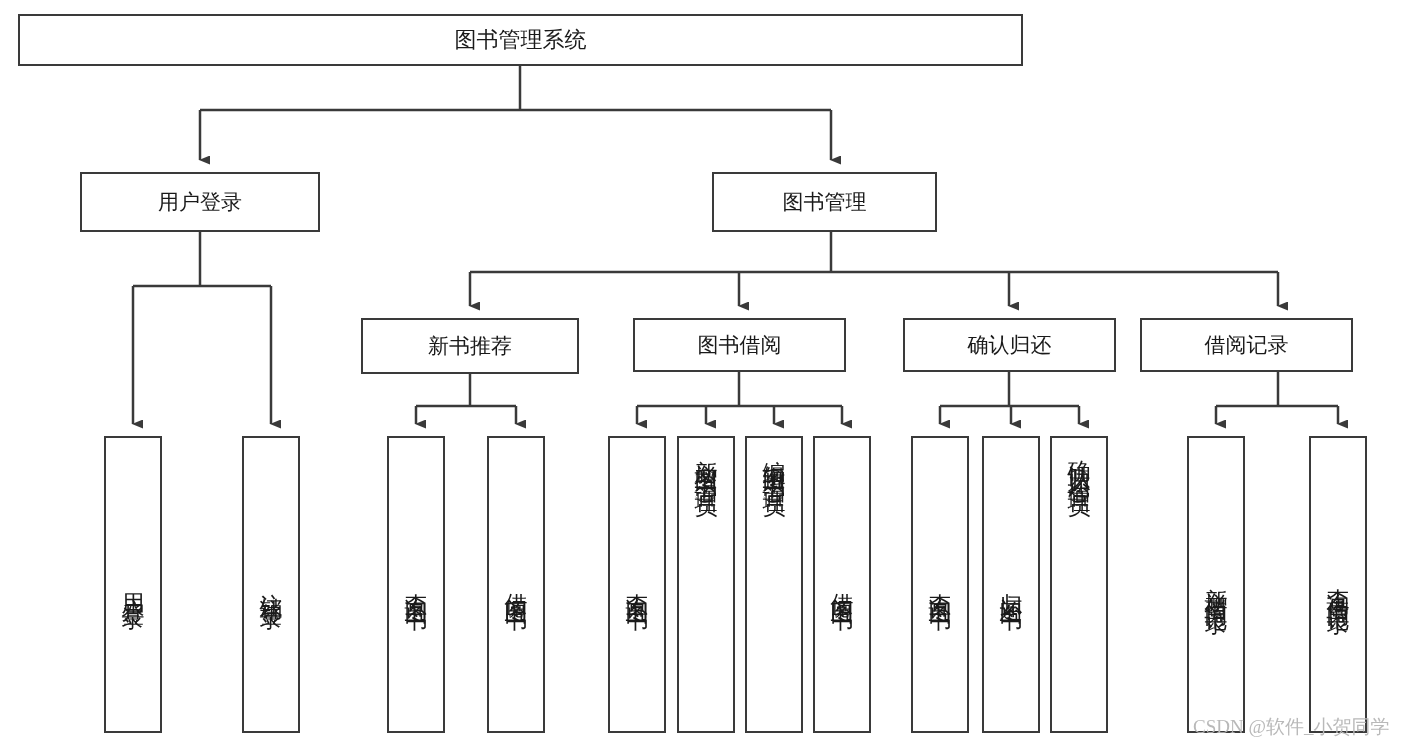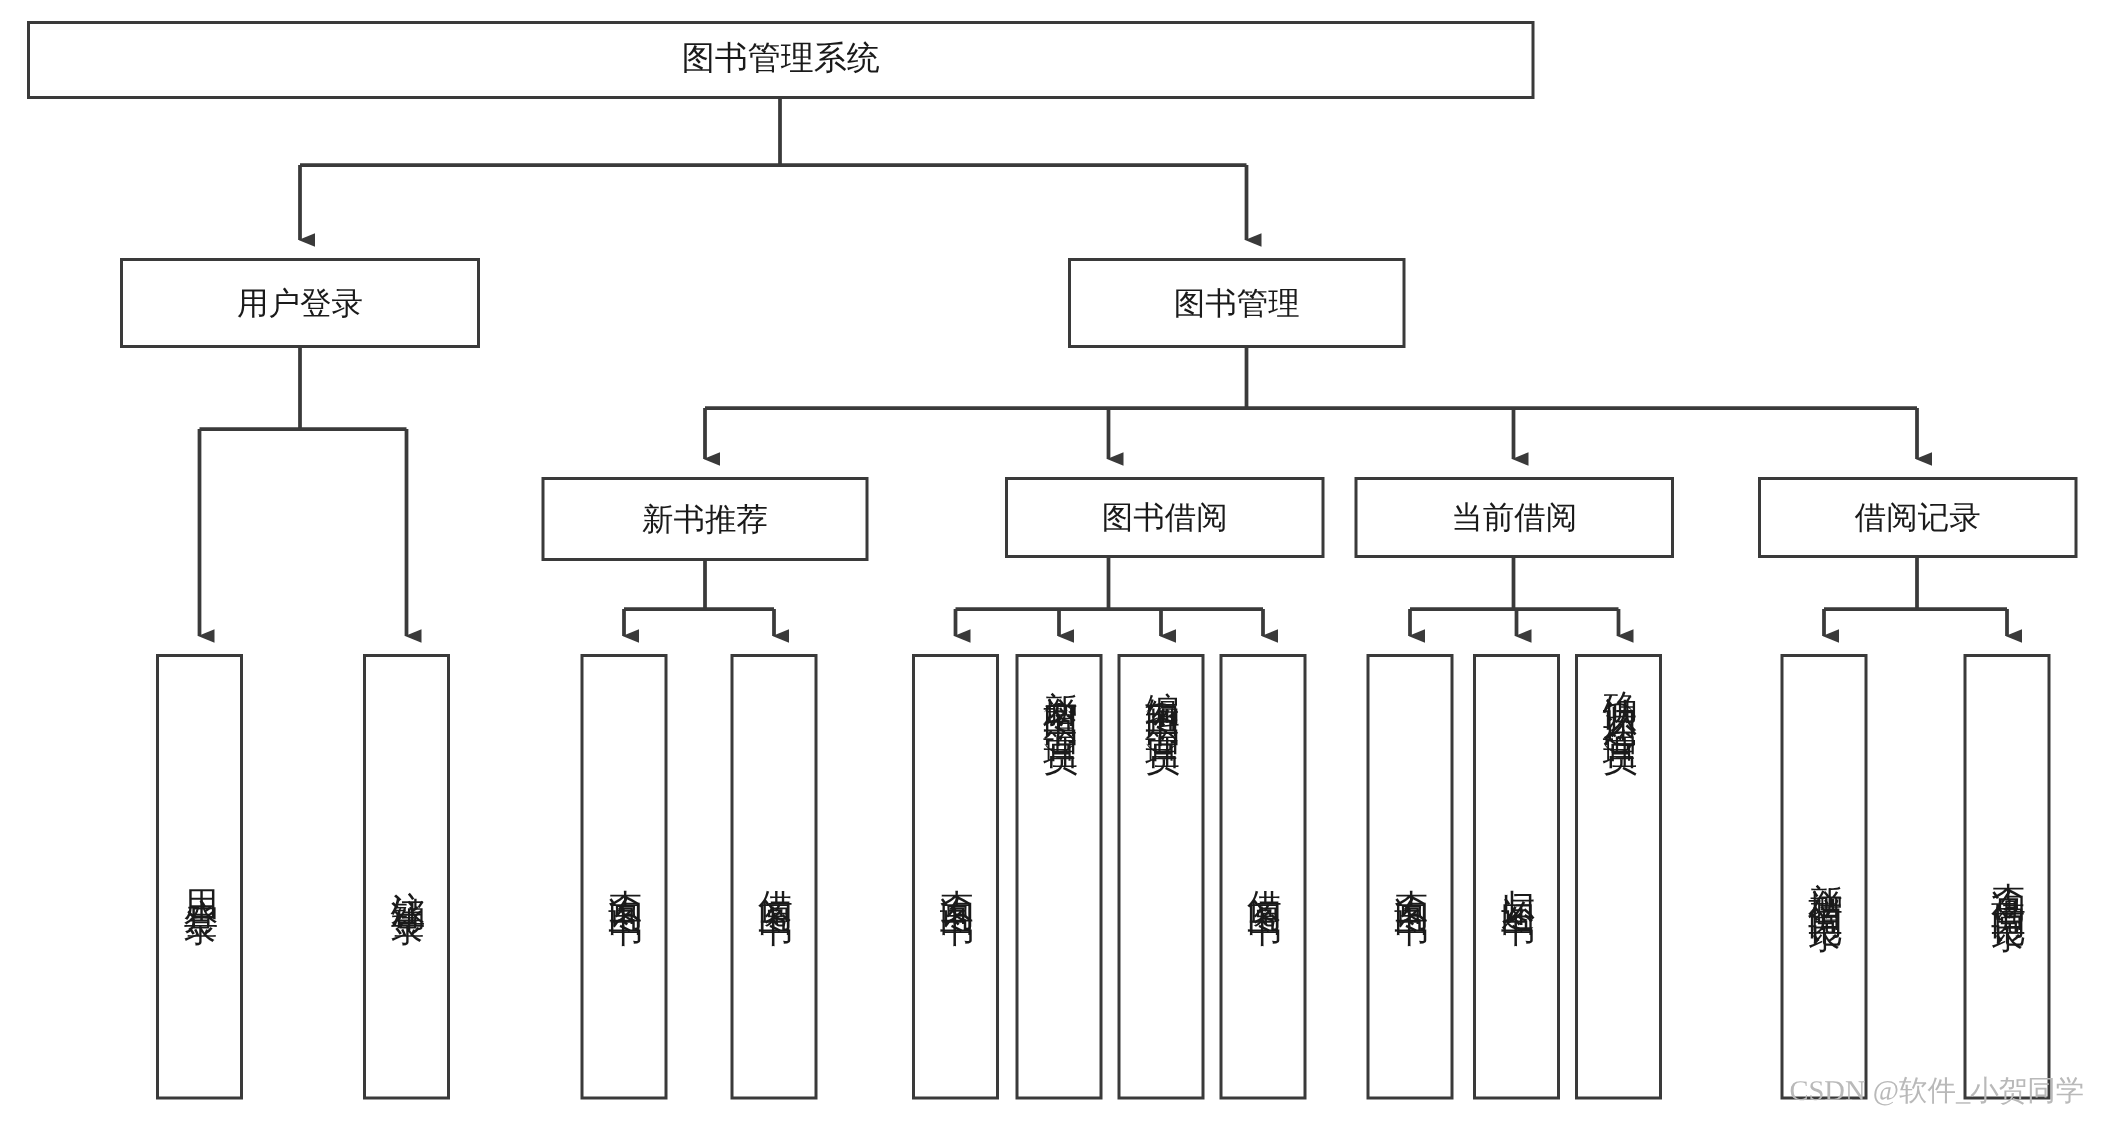--- a/index.html
+++ b/index.html
@@ -136,27 +136,27 @@
   <div class="node horiz" style="left:80px; top:172px; width:240px; height:60px;">
     <span class="label">用户登录</span>
   </div>
   <div class="node horiz" style="left:712px; top:172px; width:225px; height:60px;">
     <span class="label">图书管理</span>
   </div>
 
   <div class="node horiz" style="left:361px; top:318px; width:218px; height:56px;">
     <span class="label">新书推荐</span>
   </div>
-  <div class="node horiz" style="left:633px; top:318px; width:213px; height:54px;margin-left:37px;">
+  <div class="node horiz" style="left:633px; top:318px; width:213px; height:54px;">
     <span class="label">图书借阅</span>
   </div>
   <div class="node horiz" style="left:903px; top:318px; width:213px; height:54px;">
-    <span class="label">当前借阅</span>
-  </div>
-  <div class="node horiz" style="left:1172px; top:318px; width:213px; height:54px;">
+    <span class="label">确认归还</span>
+  </div>
+  <div class="node horiz" style="left:1140px; top:318px; width:213px; height:54px;">
     <span class="label">借阅记录</span>
   </div>
 
   <div class="node vert centered" style="left:104px; top:436px; width:58px; height:297px;">
     <span class="label">用户登录</span>
   </div>
   <div class="node vert centered" style="left:242px; top:436px; width:58px; height:297px;">
     <span class="label">注销登录</span>
   </div>
   <div class="node vert centered" style="left:387px; top:436px; width:58px; height:297px;">

